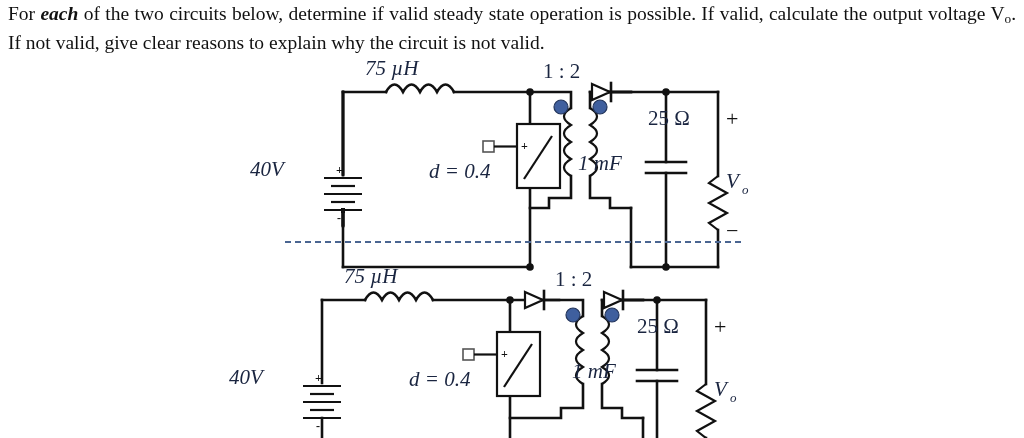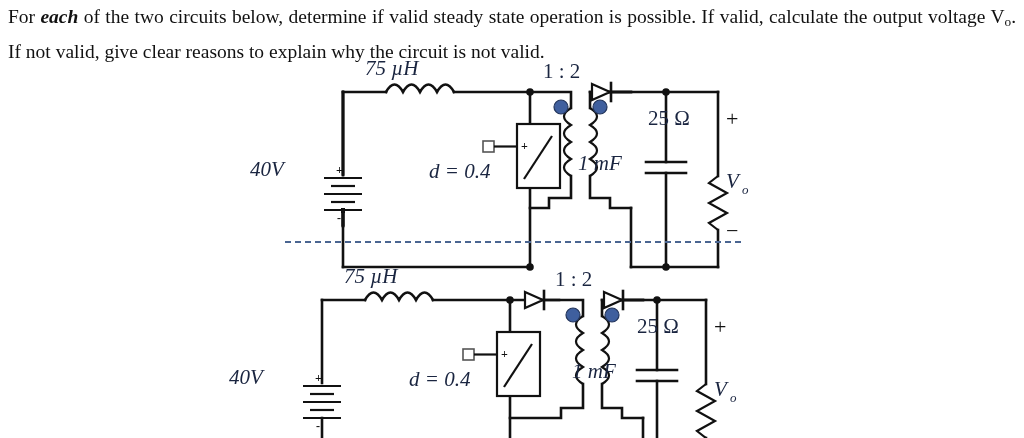--- a/index.html
+++ b/index.html
@@ -14,21 +14,21 @@
     font-family: "Liberation Serif", "DejaVu Serif", serif;
     color: #111111;
     overflow: hidden;
   }
   #prompt-text {
     position: absolute;
     left: 8px;
     top: 2px;
     width: 1008px;
     font-size: 19.5px;
-    line-height: 30px;
+    line-height: 24px;
     text-align: justify;
     text-align-last: left;
     color: #111;
   }
   #prompt-text .em {
     font-style: italic;
     font-weight: bold;
   }
   #prompt-text sub {
     font-size: 0.68em;

